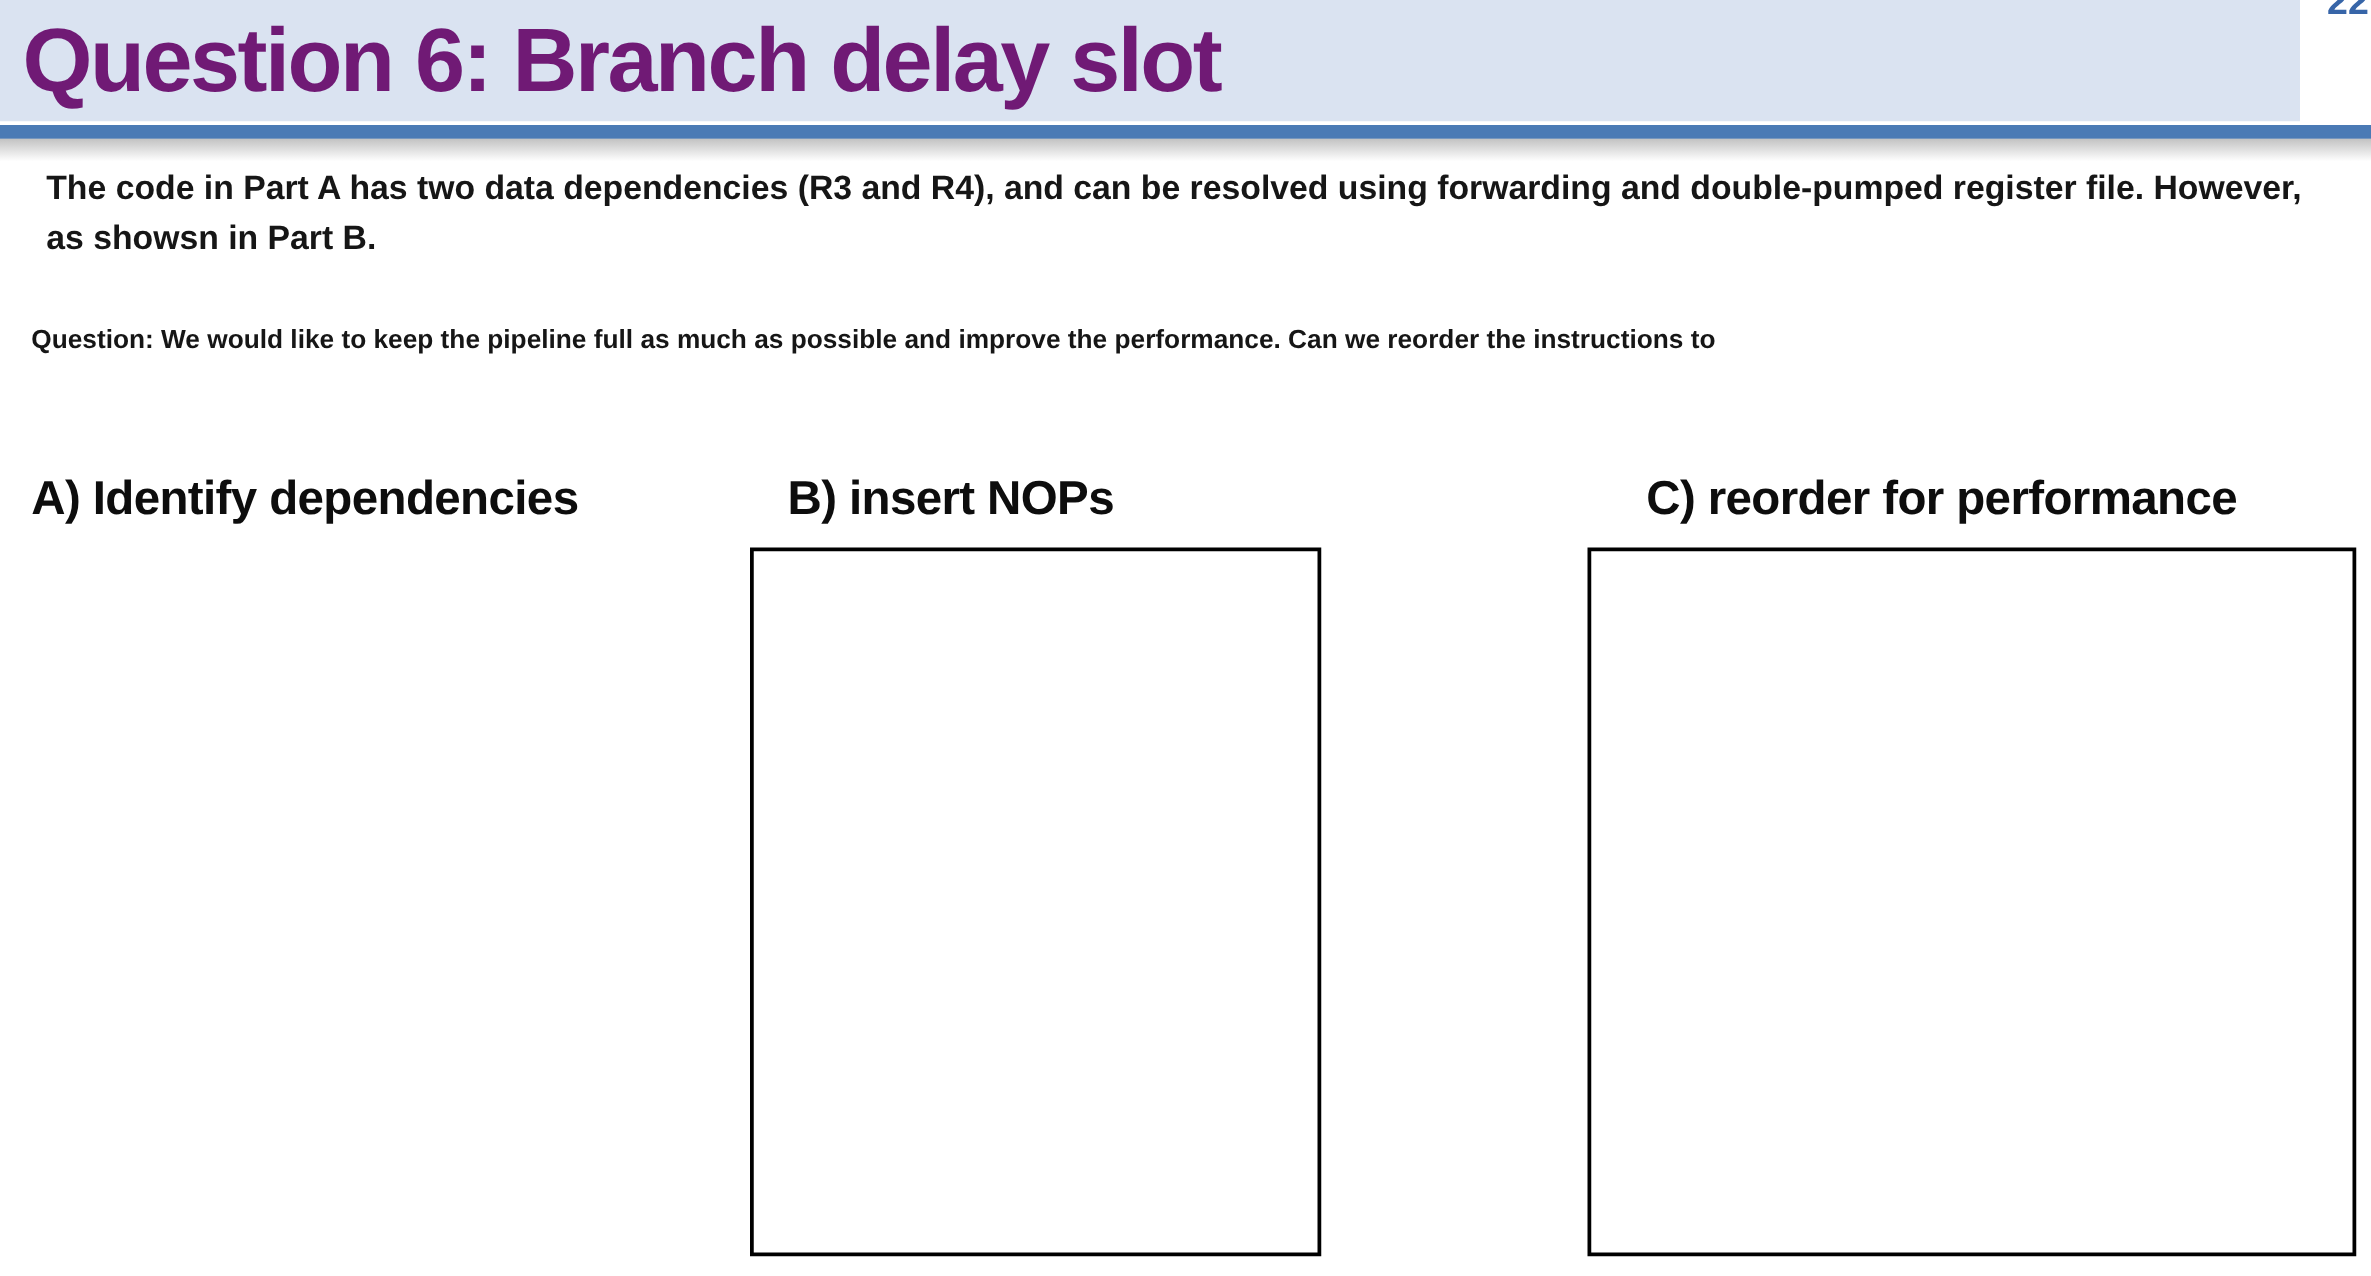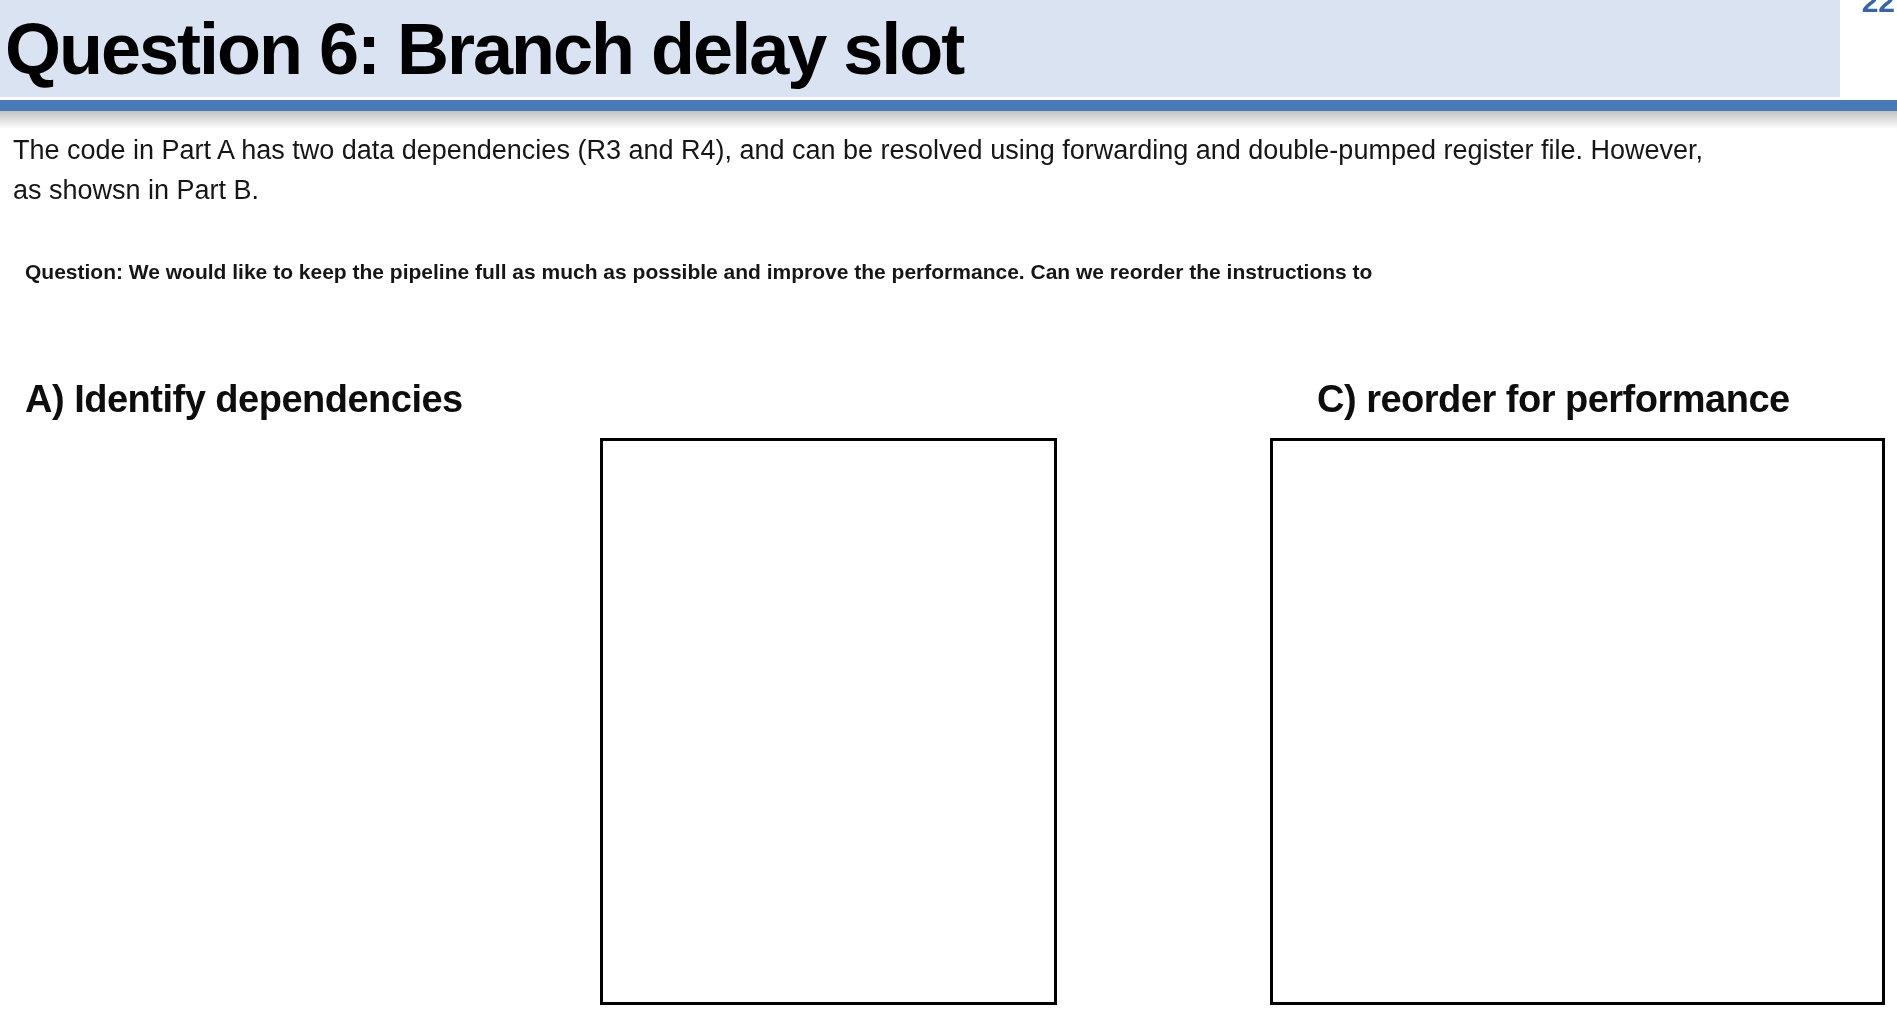--- a/index.html
+++ b/index.html
@@ -11,48 +11,49 @@
     font-family:"Liberation Sans",sans-serif;
     color:#161616;
   }
   
   .titlebar{
     position:absolute;left:0;top:0;
     width:1840px;height:97px;
     background:#dae3f1;
   }
   .titlebar h1{
-    margin:0;padding-left:5px;
+    margin:0;padding-left:18px;
     font-size:72px;font-weight:bold;
     letter-spacing:-2px;
     line-height:99px;
     white-space:nowrap;
-    color:#000000;
+    color:#701a75;
   }
   .page-number{
     position:absolute;top:-13px;right:2px;
     font-size:30px;font-weight:bold;
     color:#3765a8;
     line-height:1;
   }
   .rule{
     position:absolute;left:0;top:100px;
     width:1897px;height:11px;
     background:#4a7ab5;
   }
   .rule-shadow{
     position:absolute;left:0;top:111px;
     width:1897px;height:18px;
     background:linear-gradient(to bottom, rgba(120,120,120,0.45), rgba(255,255,255,0));
   }
   
   .intro{
-    position:absolute;left:13px;top:130px;
+    position:absolute;left:37px;top:130px;
     font-size:27px;line-height:40px;
     white-space:nowrap;
+    font-weight:bold;
   }
   .question{
     position:absolute;left:25px;top:252px;
     font-size:21px;line-height:40px;
     font-weight:bold;
     white-space:nowrap;
   }
   
   .sec-head{
     position:absolute;top:378px;
@@ -104,19 +105,20 @@
   <div class="intro">
     <div>The code in Part A has two data dependencies (R3 and R4), and can be resolved using forwarding and double-pumped register file. However,</div>
     <div>as showsn in Part B.</div>
   </div>
 
   <div class="question">
     <div>Question: We would like to keep the pipeline full as much as possible and improve the performance. Can we reorder the instructions to</div>
   </div>
 
   <h2 class="sec-head a">A) Identify dependencies</h2>
+  <h2 class="sec-head b">B) insert NOPs</h2>
   <h2 class="sec-head c">C) reorder for performance</h2>
 
 
   <div class="answer-box b"></div>
   <div class="answer-box c"></div>
 
 </div>
 
 </body></html>

